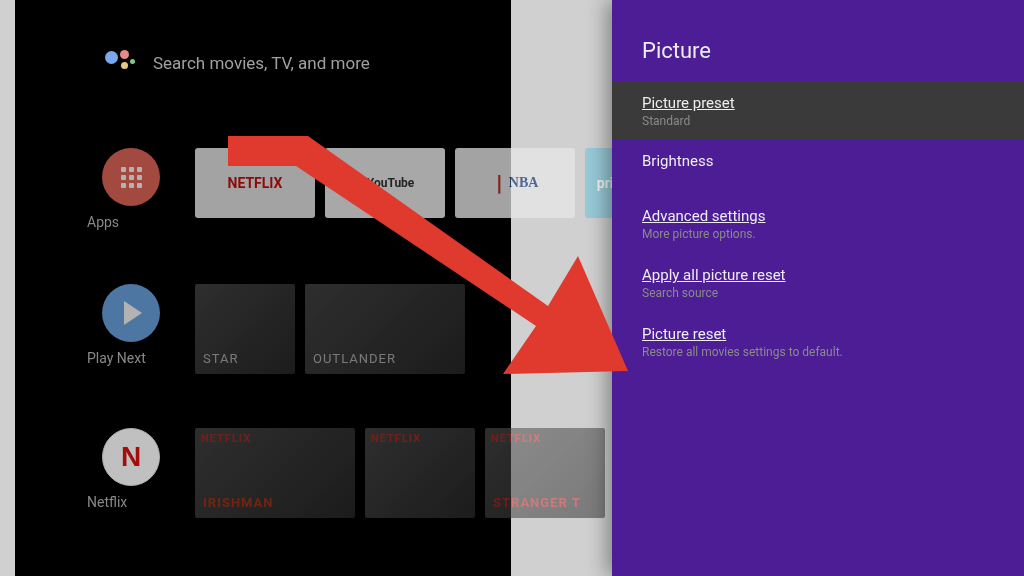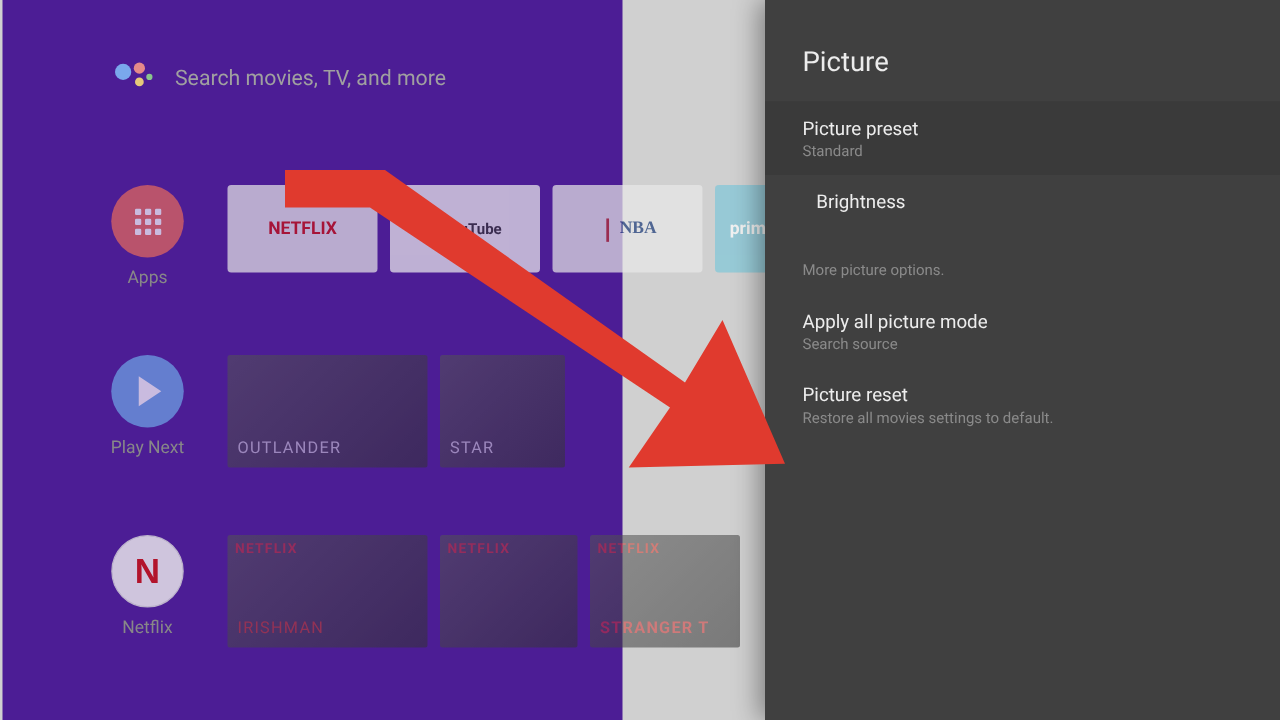--- a/index.html
+++ b/index.html
@@ -6,24 +6,24 @@
     body {
       width: 1024px;
       height: 576px;
       overflow: hidden;
       font-family: -apple-system, BlinkMacSystemFont, "Segoe UI", Roboto, sans-serif;
       position: relative;
       background: #d0d0d0;
     }
     .home-bg {
       position: absolute;
-      left: 2px; top: 0;
+      left: 15px; top: 0;
       width: 496px;
       height: 576px;
-      background: #4c1d95;
+      background: #000000;
       filter: blur(0.5px);
     }
     .search-row {
       position: absolute;
       left: 90px; top: 48px;
       display: flex;
       align-items: center;
       gap: 18px;
     }
     .assistant-icon {
@@ -46,21 +46,20 @@
       flex-direction: column;
       gap: 54px;
     }
     .launcher-row {
       display: flex;
       align-items: flex-start;
       gap: 20px;
     }
     .row-label {
       width: 88px;
-      text-align: center;
     }
     .row-label .circle {
       width: 58px; height: 58px;
       border-radius: 50%;
       margin: 0 auto 8px;
       display: flex;
       align-items: center;
       justify-content: center;
     }
     .row-label .lname {
@@ -129,49 +128,49 @@
       font-weight: bold;
       font-size: 28px;
       font-family: Arial, sans-serif;
     }
 
     .panel {
       position: absolute;
       right: 0; top: 0;
       width: 412px;
       height: 576px;
-      background: #404040;
+      background: #4c1d95;
       color: #e8e8e8;
       padding: 0;
       box-shadow: -4px 0 20px rgba(0,0,0,0.4);
     }
     .panel-title {
       padding: 38px 30px 18px;
       font-size: 22px;
       font-weight: 400;
       color: #ececec;
     }
     .setting-item {
       padding: 13px 30px 12px;
     }
     .setting-item.selected {
       background: #3a3a3a;
     }
     .setting-item .primary {
       font-size: 15px;
       color: #ededed;
+      text-decoration: underline;
     }
     .setting-item .secondary {
       font-size: 12px;
       color: #8a8a8a;
       margin-top: 2px;
     }
     .slider-item {
       padding: 12px 30px 10px;
-      margin-left: 11px;
     }
     .slider-item .primary {
       font-size: 15px;
       color: #ededed;
       margin-bottom: 14px;
     }
     .slider-row {
       display: flex;
       align-items: center;
       gap: 18px;
@@ -258,40 +257,40 @@
     </div>
 
     <div class="launcher-row">
       <div class="row-label">
         <div class="circle play-circle">
           <div class="play-tri"></div>
         </div>
         <div class="lname">Play Next</div>
       </div>
       <div class="tiles">
+        <div class="thumb" style="width:100px">
+            <span>STAR</span>
+          </div>
         <div class="thumb">
             <span>OUTLANDER</span>
-          </div>
-        <div class="thumb" style="width:100px">
-            <span>STAR</span>
           </div>
       </div>
     </div>
 
     <div class="launcher-row">
       <div class="row-label">
         <div class="circle netflix-circle">
           <span class="nflx-n">N</span>
         </div>
         <div class="lname">Netflix</div>
       </div>
       <div class="tiles">
         <div class="thumb">
             <span class="corner">NETFLIX</span>
-            <span style="color:#c42;font-weight:normal">IRISHMAN</span>
+            <span style="color:#c42;font-weight:bold">IRISHMAN</span>
           </div>
         <div class="thumb" style="width:110px">
             <span class="corner">NETFLIX</span>
           </div>
         <div class="thumb" style="width:120px">
             <span class="corner">NETFLIX</span>
             <span style="color:#c33;font-weight:bold">STRANGER T</span>
           </div>
       </div>
     </div>
@@ -305,25 +304,26 @@
     <div class="primary">Picture preset</div>
     <div class="secondary">Standard</div>
   </div>
 
   <div class="slider-item">
     <div class="primary">Brightness</div>
   </div>
 
 
   <div class="setting-item">
+    <div class="primary">Advanced settings</div>
     <div class="secondary">More picture options.</div>
   </div>
 
   <div class="setting-item">
-    <div class="primary">Apply all picture mode</div>
+    <div class="primary">Apply all picture reset</div>
     <div class="secondary">Search source</div>
   </div>
 
   <div class="setting-item">
     <div class="primary">Picture reset</div>
     <div class="secondary">Restore all movies settings to default.</div>
   </div>
 </div>
 
 <svg class="arrow" width="420" height="280">

